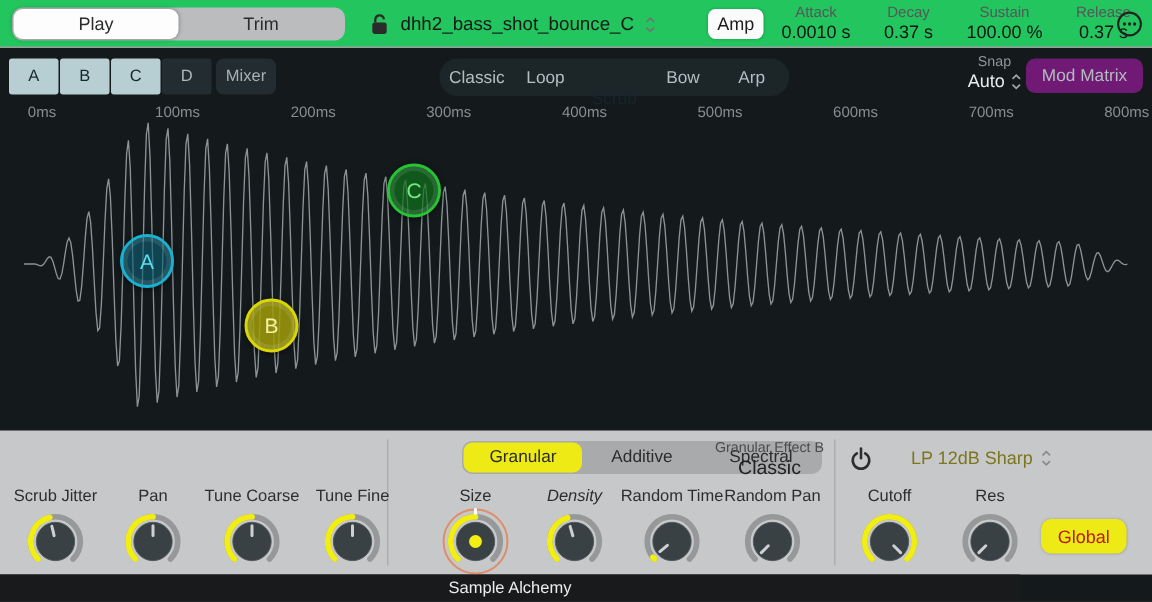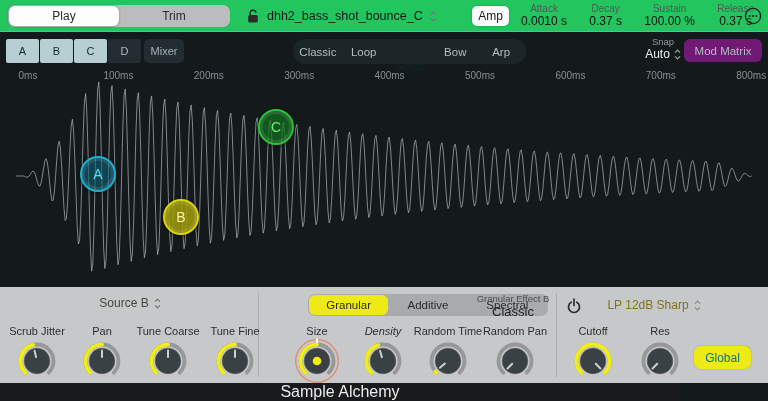--- a/index.html
+++ b/index.html
@@ -72,26 +72,26 @@
   .tab-btn{flex:1;display:flex;align-items:center;justify-content:center;font-size:11.5px;
            color:#2b2c2d;border-radius:6px;}
   .tab-btn.sel{background:#eeea15;}
   .effect-block{position:absolute;left:452px;top:6px;width:122px;text-align:center;}
   .effect-label{font-size:9.5px;color:#4b4c4d;line-height:11px;}
   .effect-value{font-size:13px;color:#212223;line-height:15px;}
   .power-btn{position:absolute;left:566px;top:11px;width:16px;height:16px;}
   .knob-label{position:absolute;top:38px;width:90px;text-align:center;font-size:11px;color:#2d2e2f;}
   .knob{position:absolute;top:51px;width:46px;height:46px;}
   .global-btn{position:absolute;left:694px;top:59px;width:57px;height:23px;background:#eeea15;
-              border-radius:7px;font-size:12px;color:#0f766e;display:flex;align-items:center;
+              border-radius:7px;font-size:12px;color:#b91c1c;display:flex;align-items:center;
               justify-content:center;box-shadow:0 0 2px rgba(0,0,0,.2);}
 
   
   .footer{position:absolute;left:0;top:383px;width:680px;height:18px;background:#191a1c;
-          display:flex;align-items:center;justify-content:center;font-size:16px;color:#ececec;}
+          display:flex;align-items:center;justify-content:center;font-size:11px;color:#ececec;}
 
   .chev{display:inline-block;}
 </style>
 </head>
 <body>
 
 <div class="stage">
 
   <svg class="wave-svg" width="768" height="219">
     <polyline id="wave-line" fill="none" stroke="#a9b2b4" stroke-opacity="0.8" stroke-width="0.9" points="16.0,108.0 17.2,108.0 18.4,108.0 19.6,108.0 20.8,108.0 22.0,108.0 23.2,108.0 24.4,108.3 25.6,108.8 26.8,109.2 28.0,109.0 29.2,108.0 30.4,106.2 31.6,104.3 32.8,103.2 34.0,103.6 35.2,106.1 36.4,110.2 37.6,114.6 38.8,117.8 40.0,118.0 41.2,114.6 42.4,108.0 43.6,100.0 44.8,93.3 46.0,90.7 47.2,93.7 48.4,102.3 49.6,114.2 50.8,125.7 52.0,132.7 53.2,132.2 54.4,123.3 55.6,108.0 56.8,90.9 58.0,77.6 59.2,73.1 60.4,80.0 61.6,97.0 62.8,119.5 64.0,140.4 65.2,152.4 66.4,150.6 67.6,134.4 68.8,108.0 70.0,79.3 71.2,57.8 72.4,51.2 73.6,63.0 74.8,90.6 76.0,126.0 77.2,158.1 78.4,176.0 79.6,172.6 80.8,147.7 82.0,108.0 83.2,65.7 84.4,34.6 85.6,25.6 86.8,43.2 88.0,83.1 89.2,133.6 90.4,178.6 91.6,203.1 92.8,196.0 94.0,160.1 95.2,108.0 96.4,56.3 97.6,21.3 98.8,13.9 100.0,36.4 101.2,81.4 102.4,134.5 103.6,178.8 104.8,200.4 106.0,192.6 107.2,158.1 108.4,108.0 109.6,58.3 110.8,24.7 112.0,17.6 113.2,39.3 114.4,82.5 115.6,133.4 116.8,176.0 118.0,196.7 119.2,189.3 120.4,156.1 121.6,108.0 122.8,60.2 124.0,27.9 125.2,21.2 126.4,41.9 127.6,83.5 128.8,132.4 130.0,173.3 131.2,193.3 132.4,186.1 133.6,154.2 134.8,108.0 136.0,62.1 137.2,31.1 138.4,24.6 139.6,44.5 140.8,84.4 142.0,131.5 143.2,170.8 144.4,189.9 145.6,183.0 146.8,152.4 148.0,108.0 149.2,63.9 150.4,34.1 151.6,27.9 152.8,47.0 154.0,85.4 155.2,130.6 156.4,168.3 157.6,186.7 158.8,180.1 160.0,150.7 161.2,108.0 162.4,65.6 163.6,37.0 164.8,31.0 166.0,49.4 167.2,86.2 168.4,129.7 169.6,165.9 170.8,183.6 172.0,177.2 173.2,149.0 174.4,108.0 175.6,67.3 176.8,39.8 178.0,34.0 179.2,51.7 180.4,87.1 181.6,128.8 182.8,163.7 184.0,180.7 185.2,174.5 186.4,147.4 187.6,108.0 188.8,68.9 190.0,42.4 191.2,36.9 192.4,53.9 193.6,87.9 194.8,128.0 196.0,161.5 197.2,177.8 198.4,171.9 199.6,145.9 200.8,108.0 202.0,70.4 203.2,45.0 204.4,39.7 205.6,56.0 206.8,88.7 208.0,127.2 209.2,159.4 210.4,175.1 211.6,169.4 212.8,144.4 214.0,108.0 215.2,71.9 216.4,47.5 217.6,42.4 218.8,58.1 220.0,89.5 221.2,126.5 222.4,157.4 223.6,172.4 224.8,167.0 226.0,142.9 227.2,108.0 228.4,73.3 229.6,49.8 230.8,45.0 232.0,60.0 233.2,90.2 234.4,125.8 235.6,155.4 236.8,169.9 238.0,164.7 239.2,141.6 240.4,108.0 241.6,74.7 242.8,52.1 244.0,47.4 245.2,61.9 246.4,90.9 247.6,125.1 248.8,153.6 250.0,167.5 251.2,162.5 252.4,140.3 253.6,108.0 254.8,76.0 256.0,54.3 257.2,49.8 258.4,63.7 259.6,91.6 260.8,124.4 262.0,151.8 263.2,165.2 264.4,160.3 265.6,139.0 266.8,108.0 268.0,77.2 269.2,56.4 270.4,52.1 271.6,65.5 272.8,92.2 274.0,123.7 275.2,150.1 276.4,162.9 277.6,158.3 278.8,137.8 280.0,108.0 281.2,78.4 282.4,58.4 283.6,54.3 284.8,67.1 286.0,92.8 287.2,123.1 288.4,148.4 289.6,160.8 290.8,156.3 292.0,136.6 293.2,108.0 294.4,79.6 295.6,60.4 296.8,56.4 298.0,68.7 299.2,93.4 300.4,122.5 301.6,146.8 302.8,158.7 304.0,154.4 305.2,135.5 306.4,108.0 307.6,80.7 308.8,62.3 310.0,58.4 311.2,70.3 312.4,94.0 313.6,122.0 314.8,145.3 316.0,156.7 317.2,152.6 318.4,134.4 319.6,108.0 320.8,81.8 322.0,64.1 323.2,60.4 324.4,71.8 325.6,94.5 326.8,121.4 328.0,143.9 329.2,154.8 330.4,150.8 331.6,133.4 332.8,108.0 334.0,82.8 335.2,65.8 336.4,62.2 337.6,73.2 338.8,95.1 340.0,120.9 341.2,142.5 342.4,153.0 343.6,149.2 344.8,132.4 346.0,108.0 347.2,83.8 348.4,67.4 349.6,64.0 350.8,74.5 352.0,95.6 353.2,120.4 354.4,141.1 355.6,151.2 356.8,147.6 358.0,131.4 359.2,108.0 360.4,84.7 361.6,69.0 362.8,65.7 364.0,75.8 365.2,96.1 366.4,119.9 367.6,139.8 368.8,149.5 370.0,146.0 371.2,130.5 372.4,108.0 373.6,85.7 374.8,70.5 376.0,67.4 377.2,77.1 378.4,96.5 379.6,119.4 380.8,138.6 382.0,147.9 383.2,144.5 384.4,129.6 385.6,108.0 386.8,86.5 388.0,72.0 389.2,69.0 390.4,78.3 391.6,97.0 392.8,119.0 394.0,137.4 395.2,146.3 396.4,143.1 397.6,128.8 398.8,108.0 400.0,87.4 401.2,73.4 402.4,70.5 403.6,79.5 404.8,97.4 406.0,118.6 407.2,136.2 408.4,144.8 409.6,141.7 410.8,128.0 412.0,108.0 413.2,88.2 414.4,74.8 415.6,72.0 416.8,80.6 418.0,97.8 419.2,118.1 420.4,135.1 421.6,143.4 422.8,140.4 424.0,127.2 425.2,108.0 426.4,89.0 427.6,76.1 428.8,73.4 430.0,81.7 431.2,98.2 432.4,117.7 433.6,134.0 434.8,142.0 436.0,139.1 437.2,126.4 438.4,108.0 439.6,89.7 440.8,77.3 442.0,74.8 443.2,82.7 444.4,98.6 445.6,117.4 446.8,133.0 448.0,140.6 449.2,137.9 450.4,125.7 451.6,108.0 452.8,90.4 454.0,78.5 455.2,76.1 456.4,83.7 457.6,99.0 458.8,117.0 460.0,132.0 461.2,139.4 462.4,136.7 463.6,125.0 464.8,108.0 466.0,91.1 467.2,79.7 468.4,77.3 469.6,84.7 470.8,99.3 472.0,116.6 473.2,131.1 474.4,138.1 475.6,135.6 476.8,124.3 478.0,108.0 479.2,91.8 480.4,80.8 481.6,78.5 482.8,85.6 484.0,99.7 485.2,116.3 486.4,130.2 487.6,137.0 488.8,134.5 490.0,123.7 491.2,108.0 492.4,92.4 493.6,81.9 494.8,79.7 496.0,86.4 497.2,100.0 498.4,116.0 499.6,129.3 500.8,135.8 502.0,133.5 503.2,123.1 504.4,108.0 505.6,93.0 506.8,82.9 508.0,80.8 509.2,87.3 510.4,100.3 511.6,115.7 512.8,128.5 514.0,134.7 515.2,132.5 516.4,122.5 517.6,108.0 518.8,93.6 520.0,83.9 521.2,81.8 522.4,88.1 523.6,100.6 524.8,115.4 526.0,127.7 527.2,133.7 528.4,131.5 529.6,121.9 530.8,108.0 532.0,94.2 533.2,84.8 534.4,82.9 535.6,88.9 536.8,100.9 538.0,115.1 539.2,126.9 540.4,132.7 541.6,130.6 542.8,121.4 544.0,108.0 545.2,94.7 546.4,85.7 547.6,83.9 548.8,89.6 550.0,101.2 551.2,114.8 552.4,126.2 553.6,131.7 554.8,129.7 556.0,120.9 557.2,108.0 558.4,95.2 559.6,86.6 560.8,84.8 562.0,90.4 563.2,101.4 564.4,114.5 565.6,125.5 566.8,130.8 568.0,128.9 569.2,120.3 570.4,108.0 571.6,95.7 572.8,87.4 574.0,85.7 575.2,91.0 576.4,101.7 577.6,114.3 578.8,124.8 580.0,129.9 581.2,128.0 582.4,119.9 583.6,108.0 584.8,96.2 586.0,88.3 587.2,86.6 588.4,91.7 589.6,102.0 590.8,114.0 592.0,124.1 593.2,129.0 594.4,127.3 595.6,119.4 596.8,108.0 598.0,96.7 599.2,89.0 600.4,87.4 601.6,92.4 602.8,102.2 604.0,113.8 605.2,123.5 606.4,128.2 607.6,126.5 608.8,119.0 610.0,108.0 611.2,97.1 612.4,89.8 613.6,88.2 614.8,93.0 616.0,102.4 617.2,113.6 618.4,122.9 619.6,127.4 620.8,125.8 622.0,118.5 623.2,108.0 624.4,97.6 625.6,90.5 626.8,89.0 628.0,93.6 629.2,102.6 630.4,113.3 631.6,122.3 632.8,126.6 634.0,125.1 635.2,118.1 636.4,108.0 637.6,98.0 638.8,91.2 640.0,89.8 641.2,94.1 642.4,102.8 643.6,113.1 644.8,121.7 646.0,125.9 647.2,124.4 648.4,117.7 649.6,108.0 650.8,98.4 652.0,91.8 653.2,90.5 654.4,94.7 655.6,103.0 656.8,112.9 658.0,121.2 659.2,125.2 660.4,123.8 661.6,117.3 662.8,108.0 664.0,98.7 665.2,92.5 666.4,91.2 667.6,95.2 668.8,103.2 670.0,112.7 671.2,120.7 672.4,124.5 673.6,123.1 674.8,117.0 676.0,108.0 677.2,99.1 678.4,93.1 679.6,91.8 680.8,95.7 682.0,103.4 683.2,112.6 684.4,120.2 685.6,123.9 686.8,122.5 688.0,116.6 689.2,108.0 690.4,99.4 691.6,93.7 692.8,92.5 694.0,96.2 695.2,103.6 696.4,112.4 697.6,119.7 698.8,123.3 700.0,122.0 701.2,116.3 702.4,108.0 703.6,99.8 704.8,94.2 706.0,93.1 707.2,96.6 708.4,103.8 709.6,112.2 710.8,119.2 712.0,122.7 713.2,121.4 714.4,116.0 715.6,108.0 716.8,100.3 718.0,95.5 719.2,94.9 720.4,98.4 721.6,104.6 722.8,111.3 724.0,116.4 725.2,118.5 726.4,117.2 727.6,113.2 728.8,108.0 730.0,103.4 731.2,100.7 732.4,100.5 733.6,102.6 734.8,106.1 736.0,109.7 737.2,112.3 738.4,113.1 739.6,112.3 740.8,110.3 742.0,108.0 743.2,106.2 744.4,105.4 745.6,105.6 746.8,106.5 748.0,107.6 749.2,108.3 750.4,108.4 751.6,108.1"></polyline>
@@ -185,26 +185,20 @@
       <circle cx="5.6" cy="9" r="1.1" fill="#222"></circle>
       <circle cx="9" cy="9" r="1.1" fill="#222"></circle>
       <circle cx="12.4" cy="9" r="1.1" fill="#222"></circle>
     </svg>
   </div>
 
   <div class="panel">
     <div class="divider" style="left:258px"></div>
     <div class="divider" style="left:556px"></div>
 
-    <div class="select-row src-select">
-      <span>Source B</span>
-      <svg class="chev" width="7" height="11" viewBox="0 0 7 11">
-        <path d="M1 3.6 L3.5 1.1 L6 3.6 M1 7.4 L3.5 9.9 L6 7.4" fill="none" stroke="#737475" stroke-width="1.2"></path>
-      </svg>
-    </div>
 
     <div class="tab-group" id="tab-group">
         <div class="tab-btn sel">Granular</div>
         <div class="tab-btn">Additive</div>
         <div class="tab-btn">Spectral</div>
       </div>
 
     <div class="effect-block">
       <div class="effect-label">Granular Effect B</div>
       <div class="effect-value">Classic</div>

